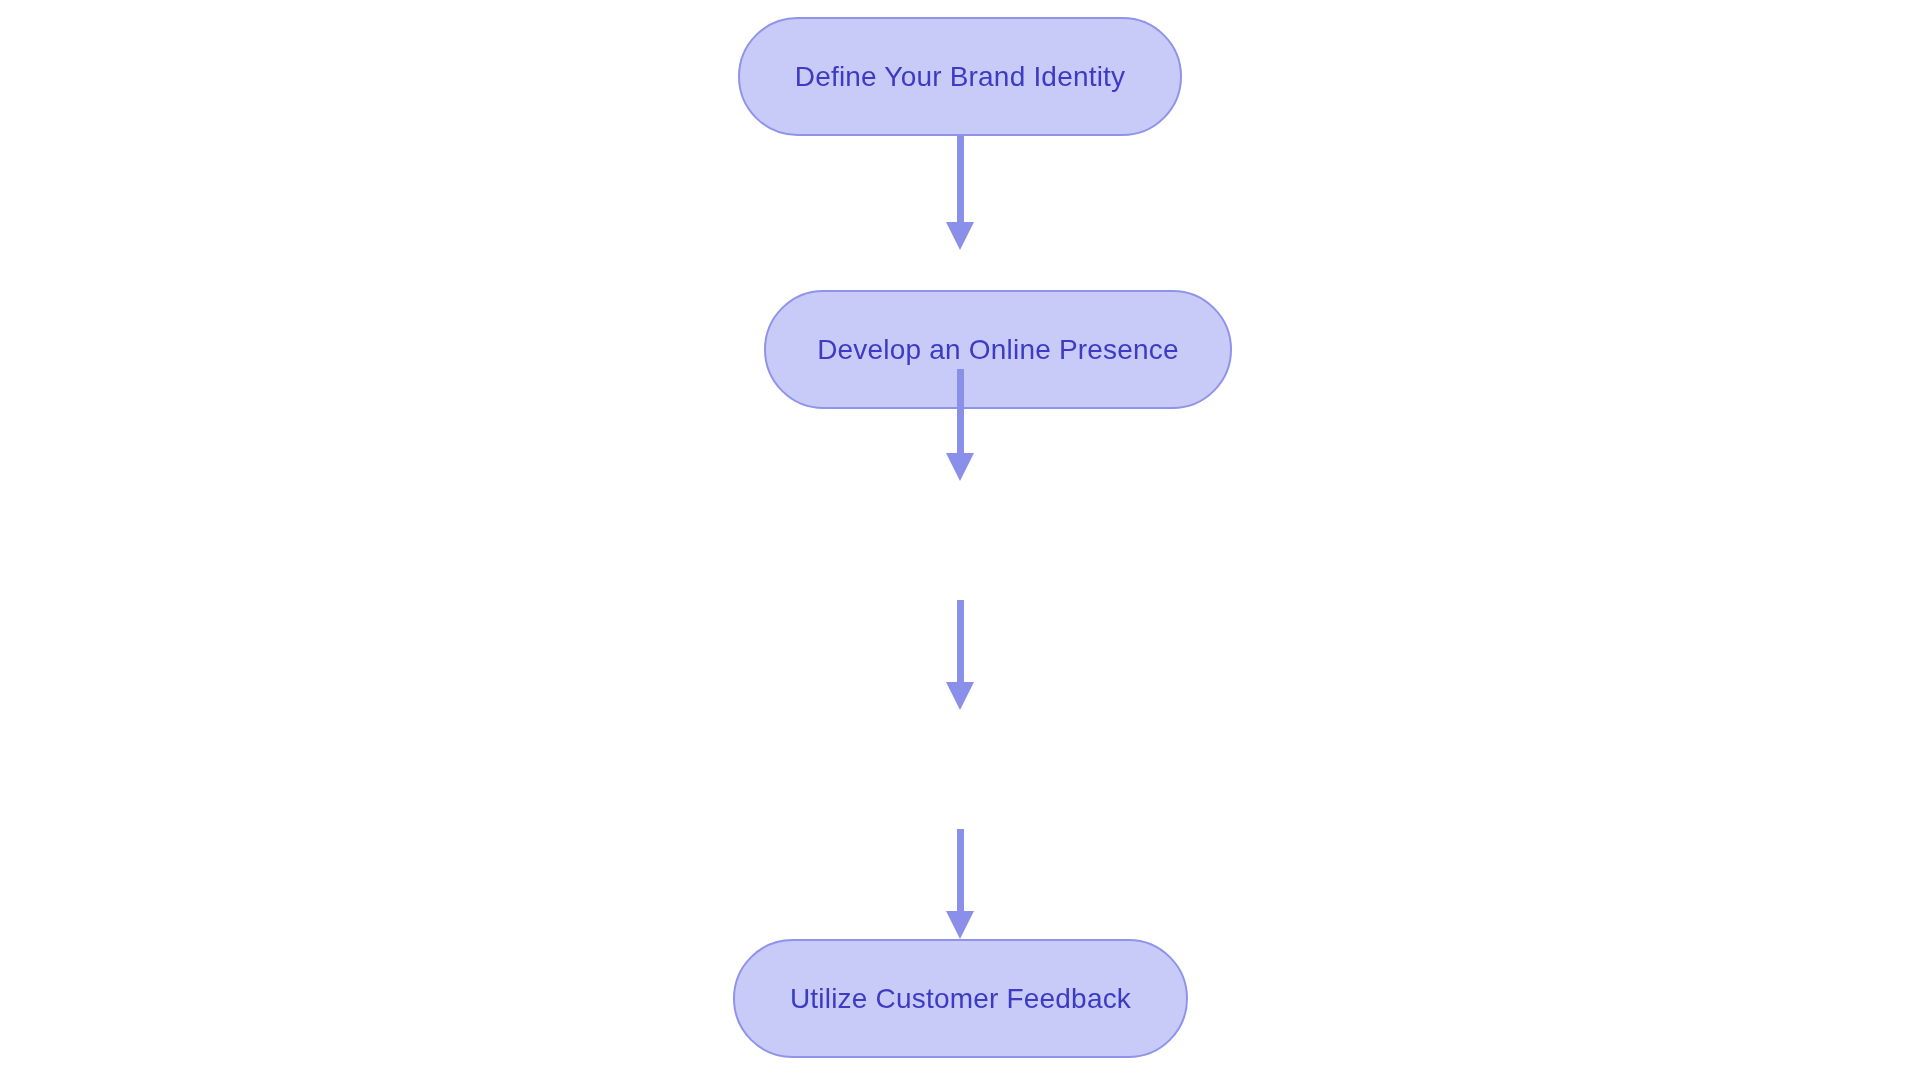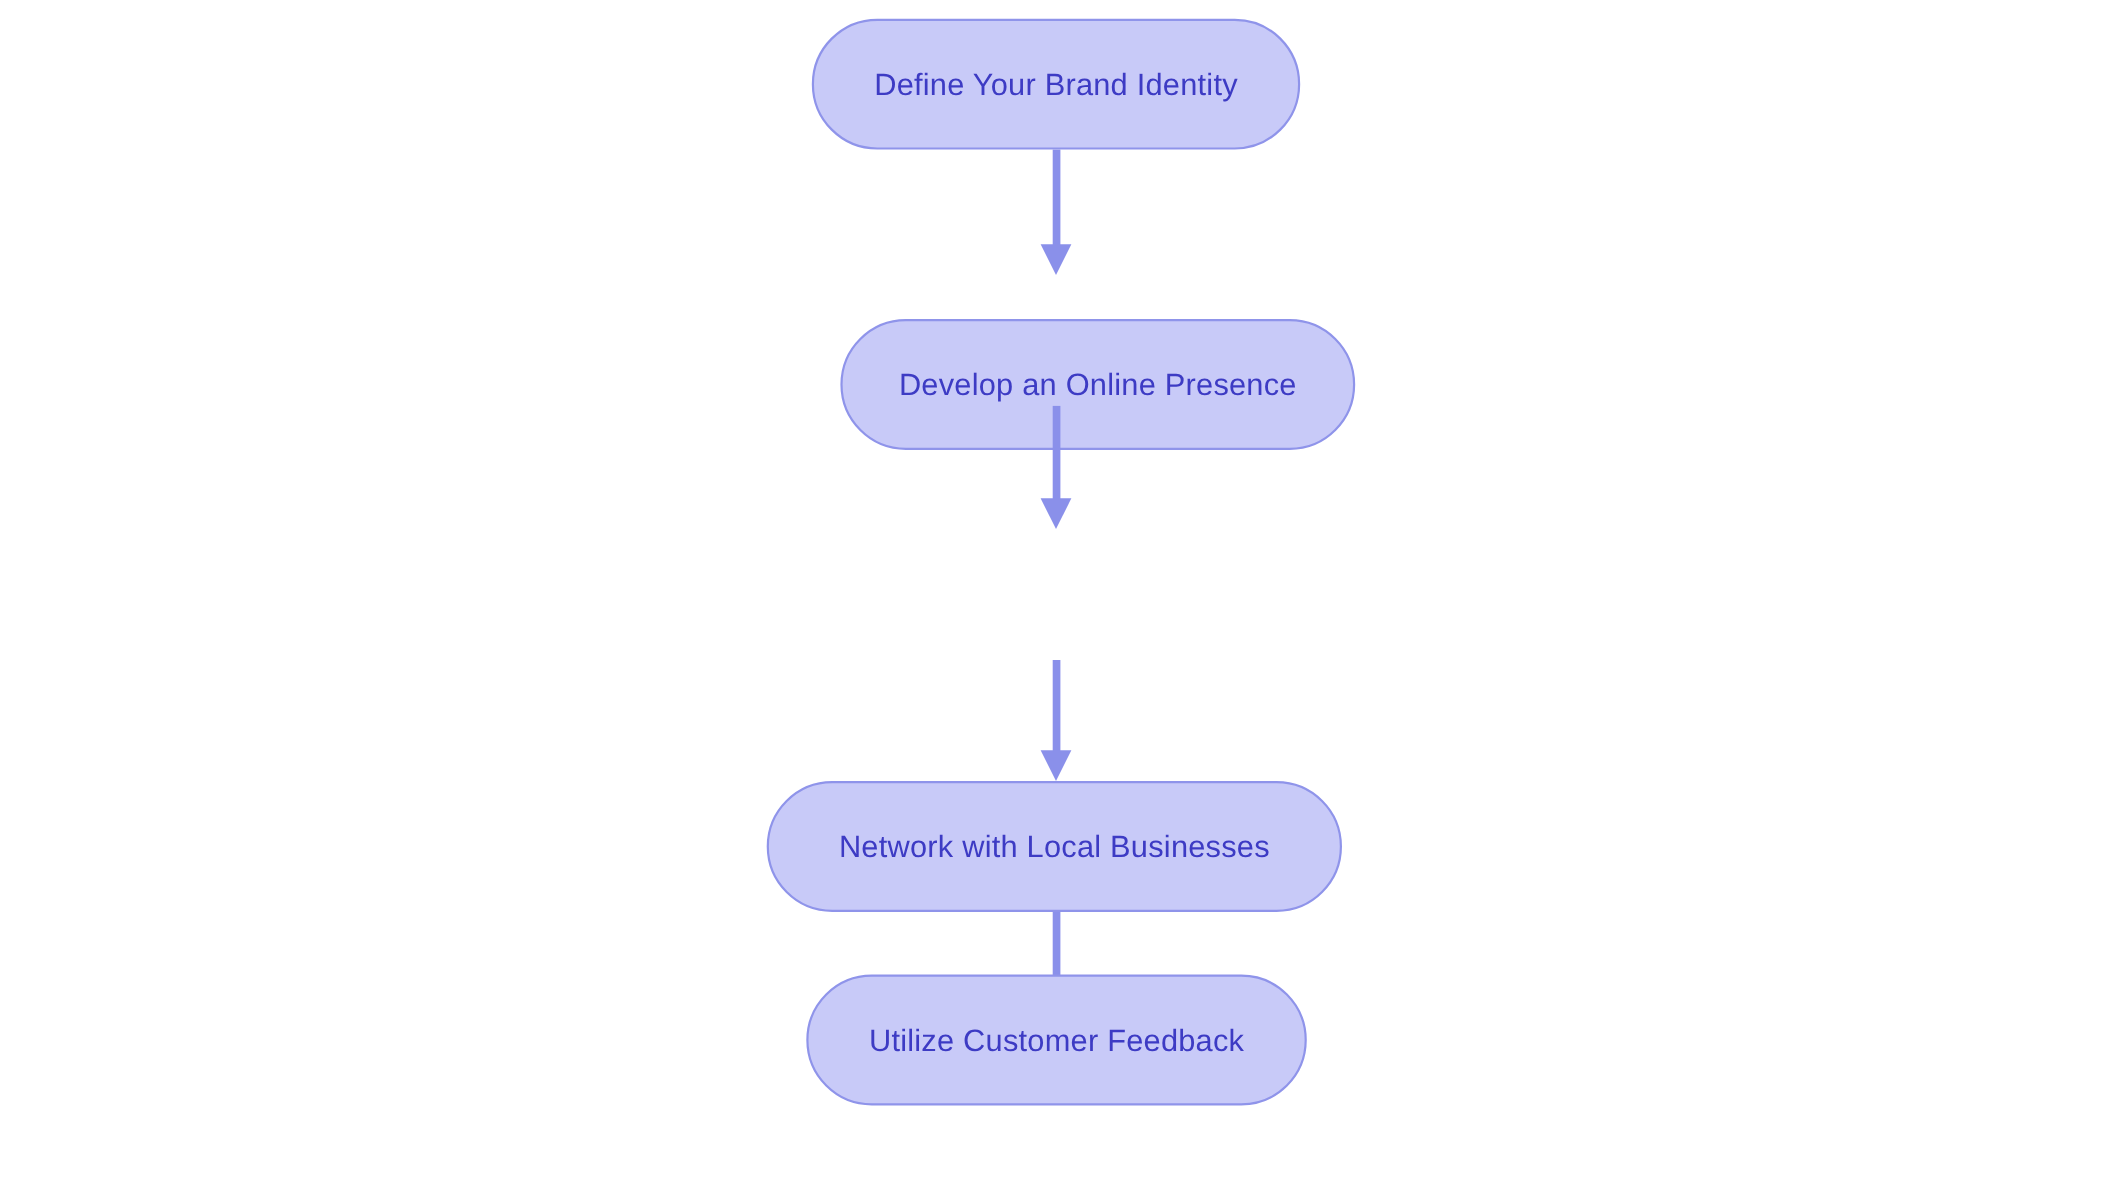--- a/index.html
+++ b/index.html
@@ -35,21 +35,21 @@
     font-size: 28px;
     font-weight: 500;
     letter-spacing: 0.2px;
     text-align: center;
     white-space: nowrap;
   }
   .node-1 { left: 738px; top: 17px;  width: 444px; height: 119px; }
   .node-2 { left: 764px; top: 250px; width: 468px; height: 119px; margin-top: 40px; }
   .node-3 { left: 694px; top: 481px; width: 534px; height: 119px; }
   .node-4 { left: 697px; top: 710px; width: 523px; height: 119px; }
-  .node-5 { left: 733px; top: 886px; width: 455px; height: 119px; }
+  .node-5 { left: 733px; top: 939px; width: 455px; height: 119px; }
 
   .arrow-stem {
     position: absolute;
     left: 957px;
     width: 7px;
     background: var(--arrow);
   }
   .arrow-head {
     position: absolute;
     left: 946px;
@@ -84,23 +84,20 @@
     <span>Develop an Online Presence</span>
   </div>
 
   <div class="arrow-stem stem-2"></div>
   <div class="arrow-head head-2"></div>
 
 
   <div class="arrow-stem stem-3"></div>
   <div class="arrow-head head-3"></div>
 
-  <div class="flow-node node-4">
-    <span>Network with Local Businesses</span>
-  </div>
 
   <div class="arrow-stem stem-4"></div>
   <div class="arrow-head head-4"></div>
 
   <div class="flow-node node-5">
     <span>Utilize Customer Feedback</span>
   </div>
 
 </div>
 

